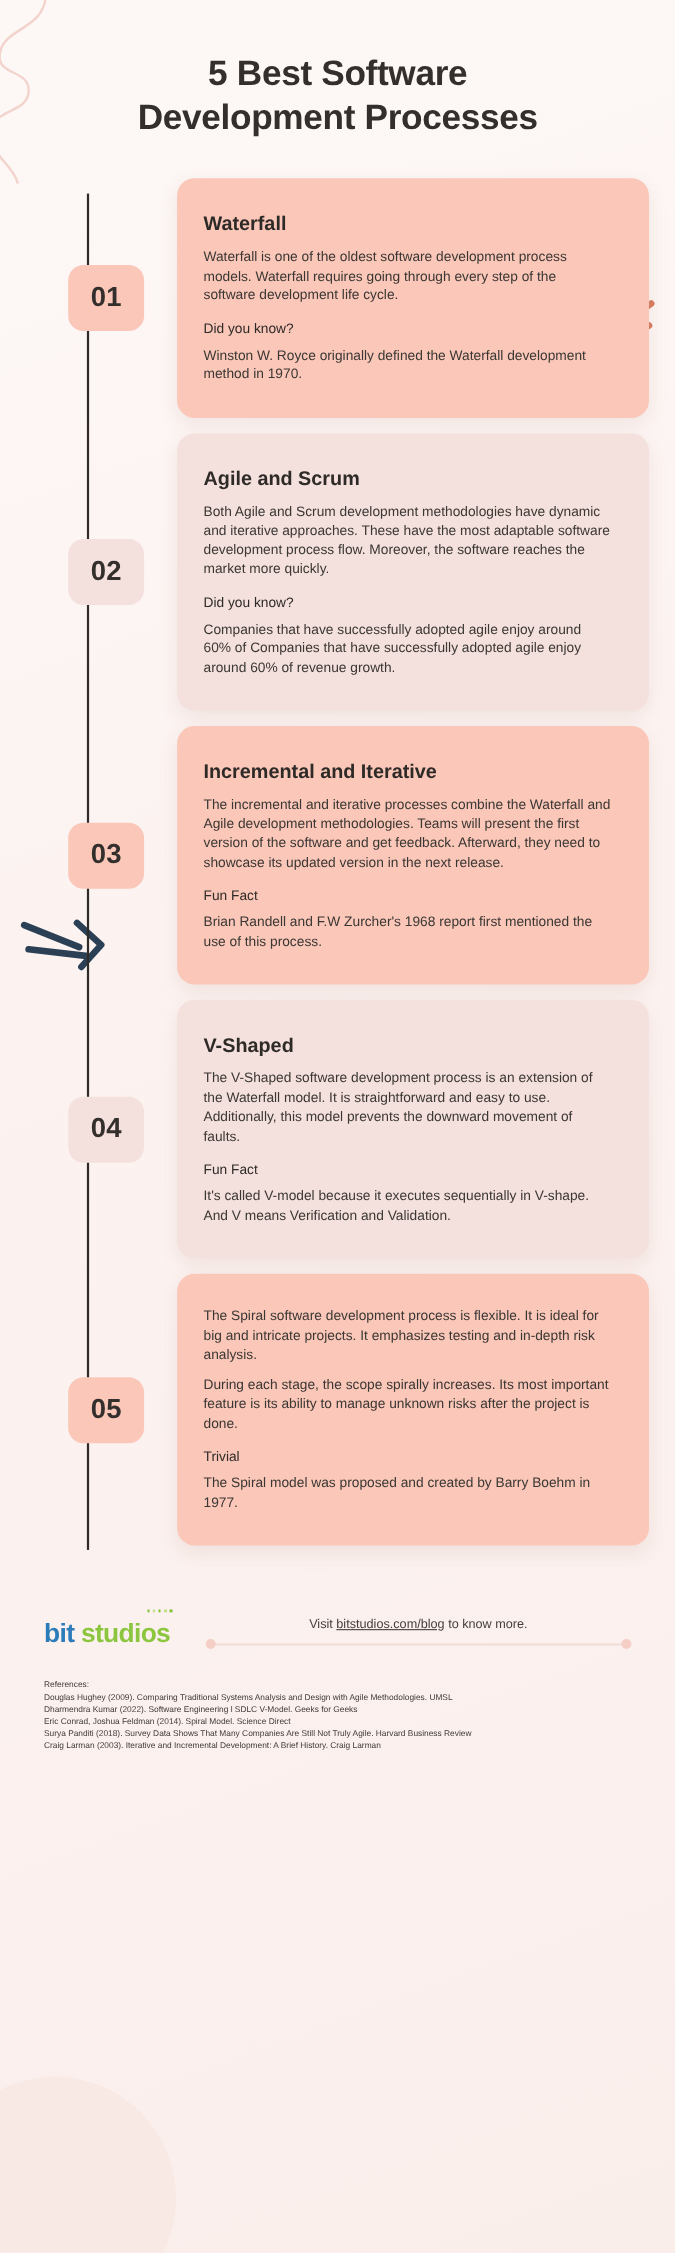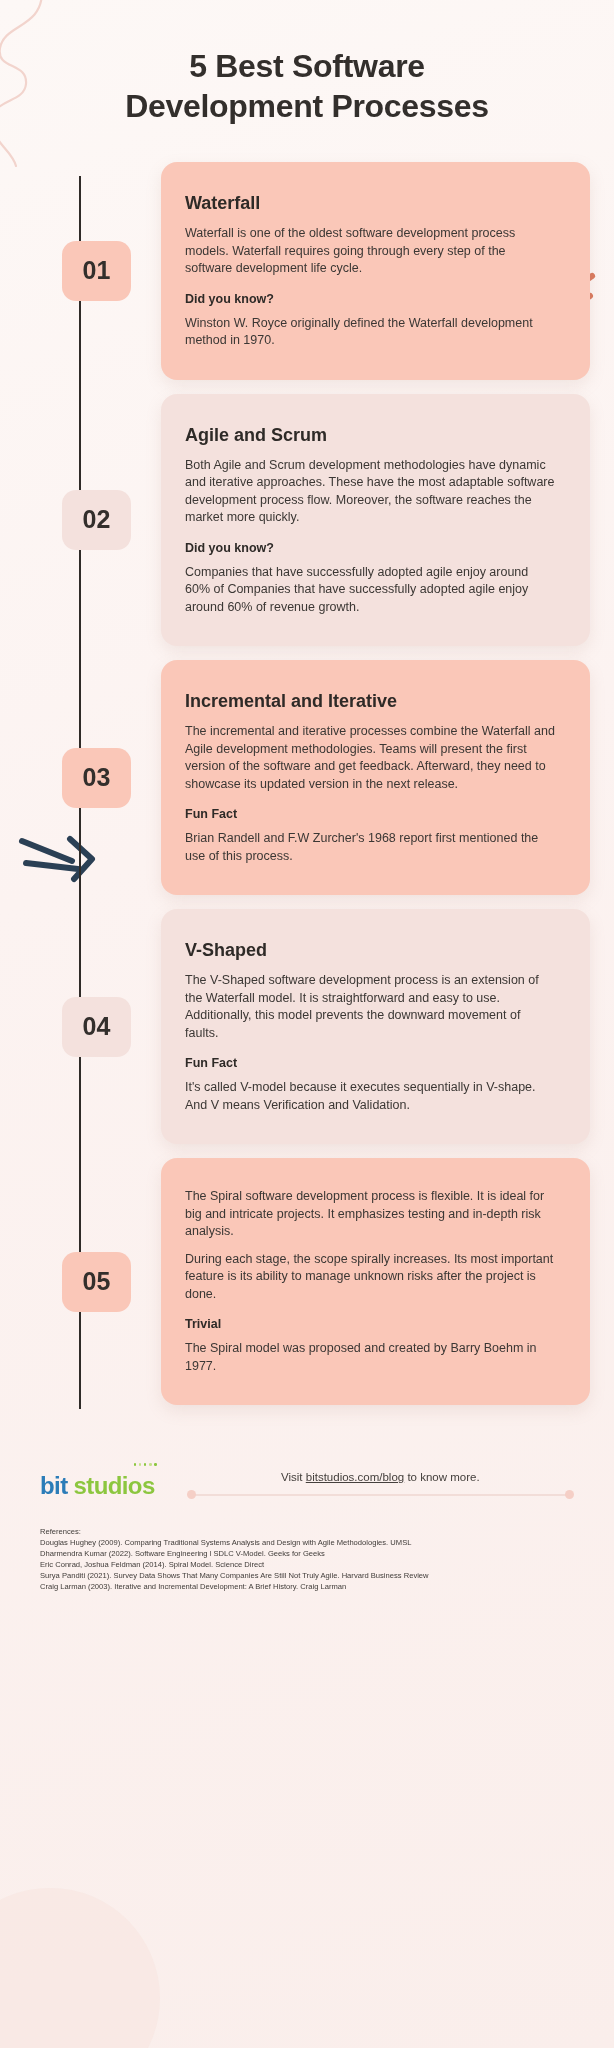--- a/index.html
+++ b/index.html
@@ -102,21 +102,21 @@
   }
   .card p {
     font-size: 12.5px;
     line-height: 17.5px;
     color: #3b3734;
     margin-bottom: 10px;
   }
   .card h3 {
     font-size: 12.5px;
     line-height: 17px;
-    font-weight: bold;
+    font-weight: normal;
     color: #2e2a27;
     margin-top: 13px;
     margin-bottom: 7px;
   }
   .card p:last-child { margin-bottom: 0; }
 
   
   .footer {
     position: relative;
     padding: 22px 40px 0 40px;
@@ -306,16 +306,16 @@
         <span class="dot right"></span>
       </div>
     </div>
   </div>
 
   <div class="references">
     <div class="ref-label">References:</div>
     <div class="ref-item">Douglas Hughey (2009). Comparing Traditional Systems Analysis and Design with Agile Methodologies. UMSL</div>
     <div class="ref-item">Dharmendra Kumar (2022). Software Engineering l SDLC V-Model. Geeks for Geeks</div>
     <div class="ref-item">Eric Conrad, Joshua Feldman (2014). Spiral Model. Science Direct</div>
-    <div class="ref-item">Surya Panditi (2021). Survey Data Shows That Many Companies Are Still Not Truly Agile. Harvard Business Review</div>
+    <div class="ref-item">Surya Panditi (2018). Survey Data Shows That Many Companies Are Still Not Truly Agile. Harvard Business Review</div>
     <div class="ref-item">Craig Larman (2003). Iterative and Incremental Development: A Brief History. Craig Larman</div>
   </div>
 </div>
 
 </body></html>

